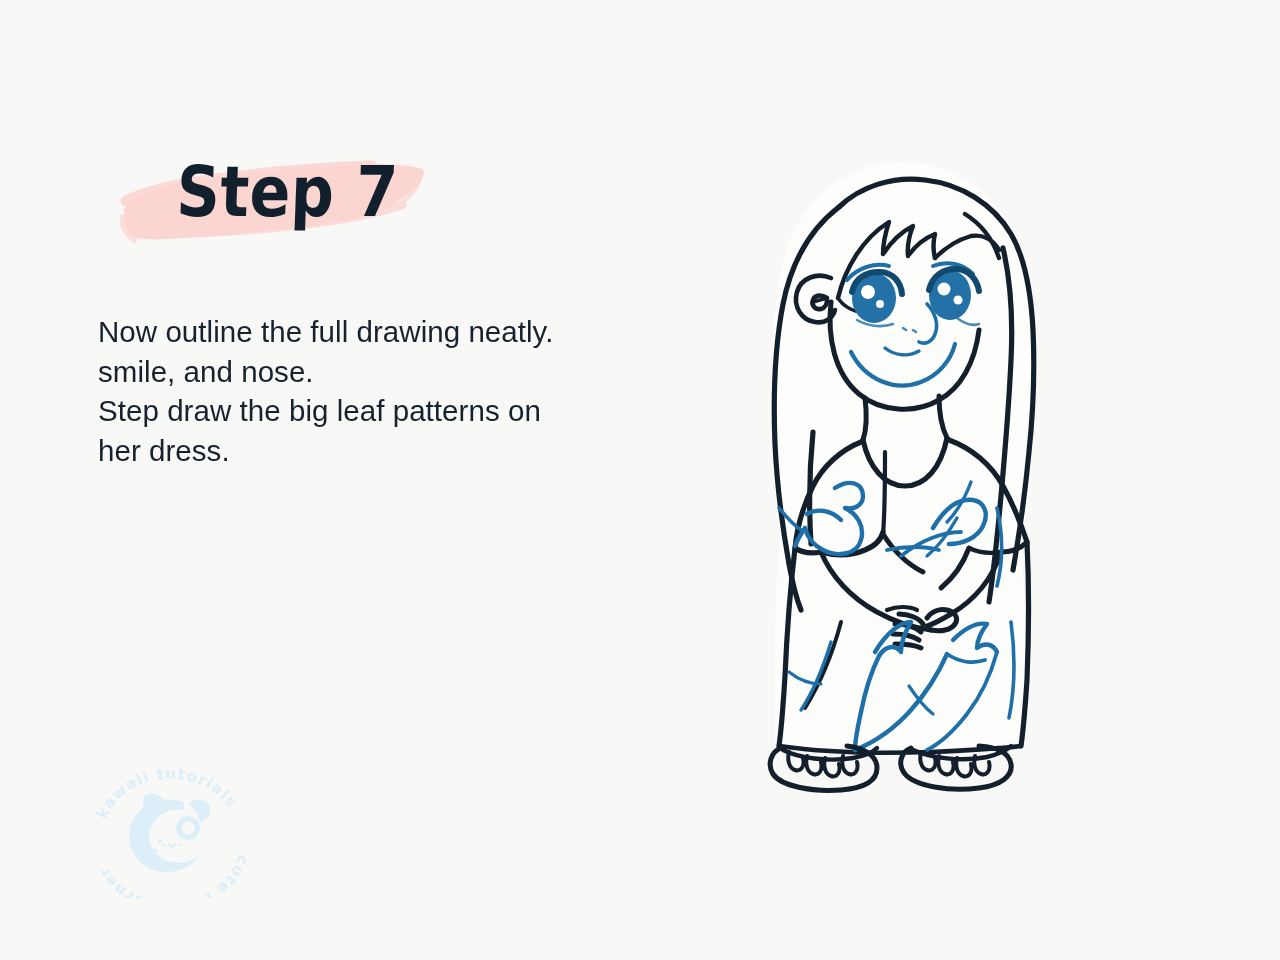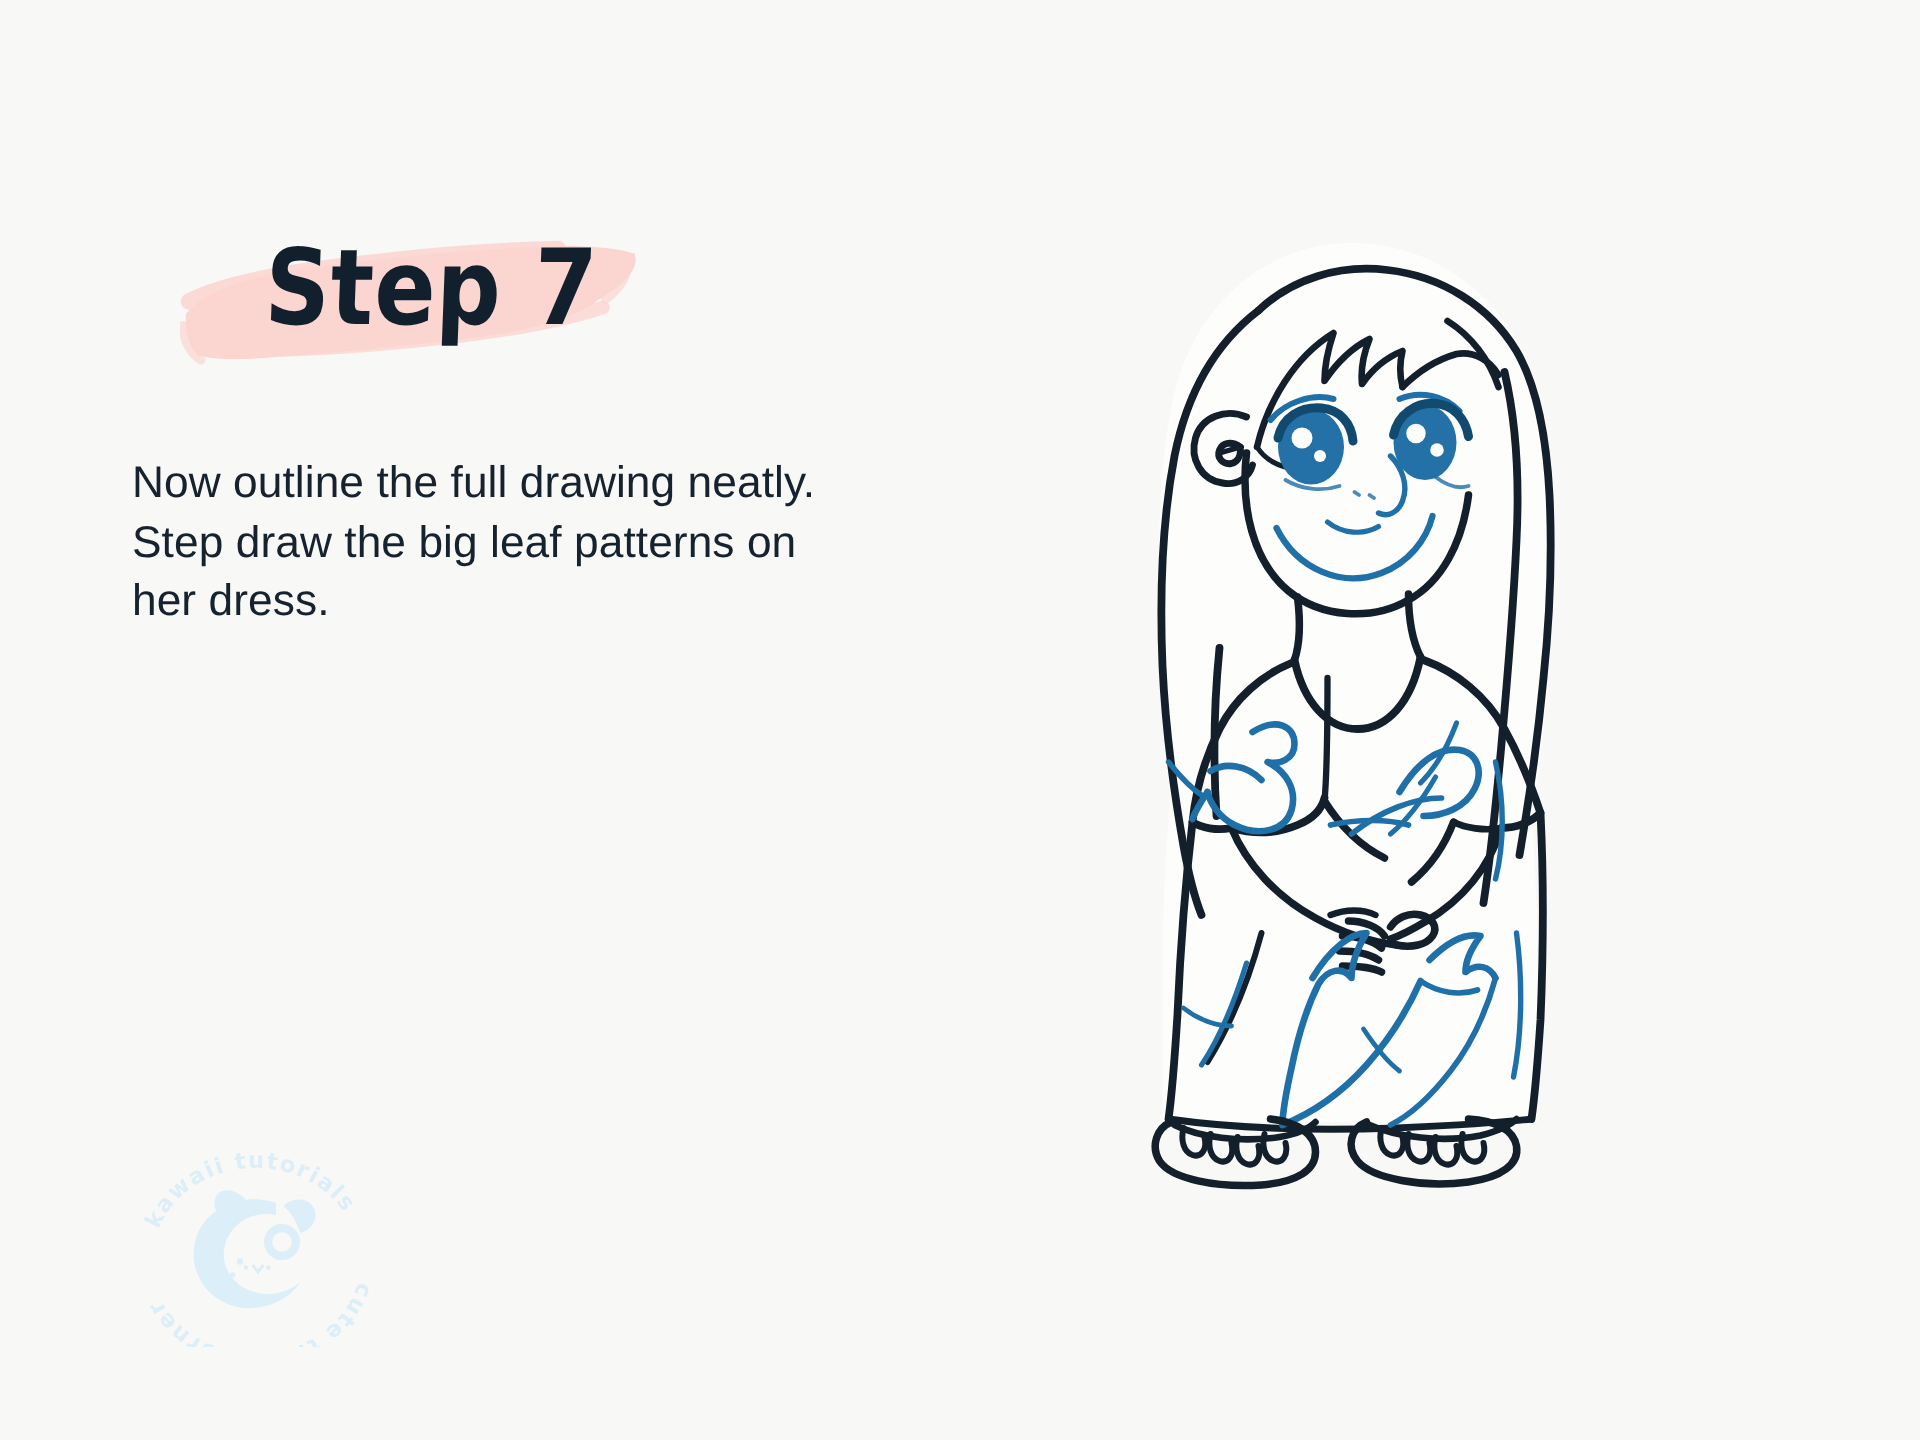--- a/index.html
+++ b/index.html
@@ -53,21 +53,21 @@
     transform-origin: left top;
     white-space: nowrap;
   }
 
   
   #instructions {
     position: absolute;
     left: 88px;
     top: 302px;
     width: 620px;
-    margin: 0;
+    margin: 10px;
     font-family: "Liberation Sans", sans-serif;
     font-size: 29.5px;
     line-height: 39.5px;
     font-weight: 400;
     color: #16222E;
     letter-spacing: 0.05px;
   }
   #instructions .tline { display: block; white-space: nowrap; }
 
   
@@ -106,20 +106,21 @@
       <path d="M14 76 C 44 80, 96 78, 150 73 C 204 68, 252 60, 282 50" stroke="#FBD5D0" stroke-width="9" stroke-linecap="round" fill="none" opacity="0.8"></path>
       <path d="M296 18 C 300 26, 294 36, 284 44" stroke="#FBD5D0" stroke-width="7" stroke-linecap="round" fill="none" opacity="0.7"></path>
       <path d="M2 62 C 2 70, 6 80, 14 85" stroke="#FBD5D0" stroke-width="6" stroke-linecap="round" fill="none" opacity="0.7"></path>
     </svg>
 
     <h1 id="step-title">Step 7</h1>
   </div>
 
   <p id="instructions">
     <span class="tline">Now outline the full drawing neatly.</span>
+    <span class="tline">smile, and nose.</span>
     <span class="tline">Step draw the big leaf patterns on</span>
     <span class="tline">her dress.</span>
   </p>
 
   <svg id="watermark" viewBox="0 0 175 130" aria-hidden="true">
     <defs>
       <path id="arcTop" d="M 19 78 A 65 58 0 0 1 156 66" fill="none"></path>
       <path id="arcBottom" d="M 158 64 A 66 60 0 0 1 17 76" fill="none"></path>
     </defs>
 

